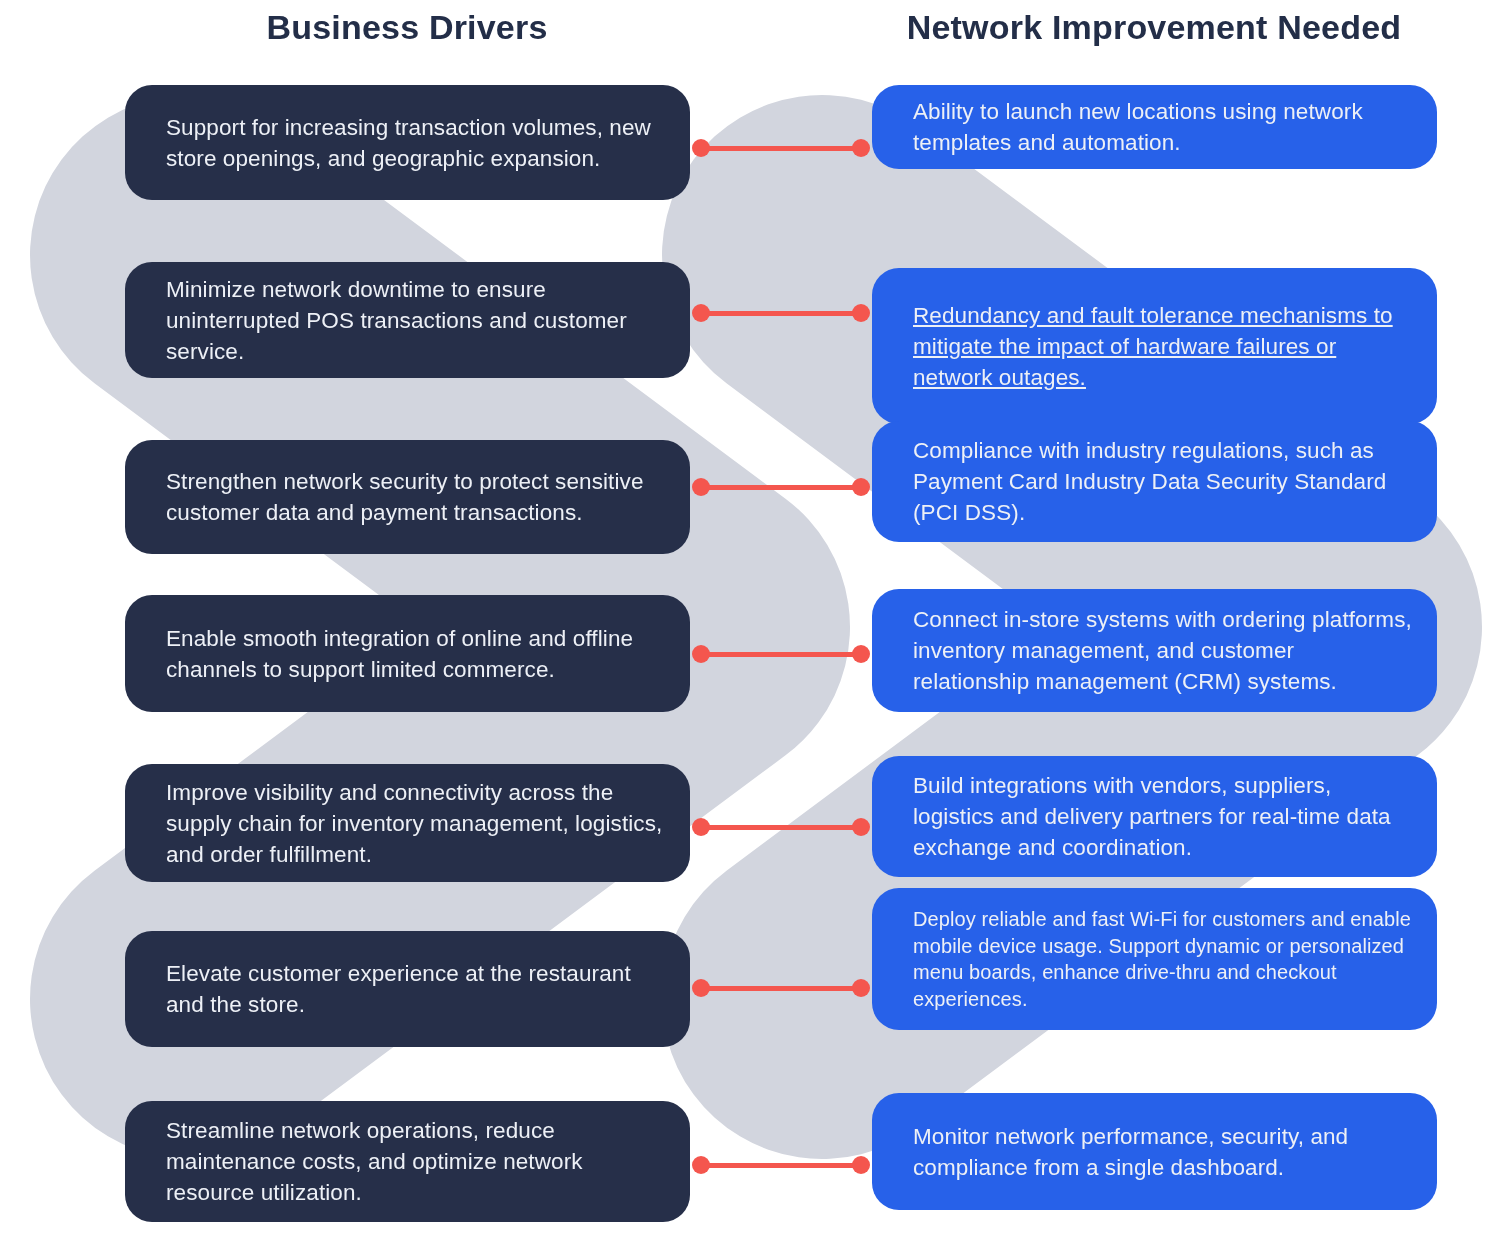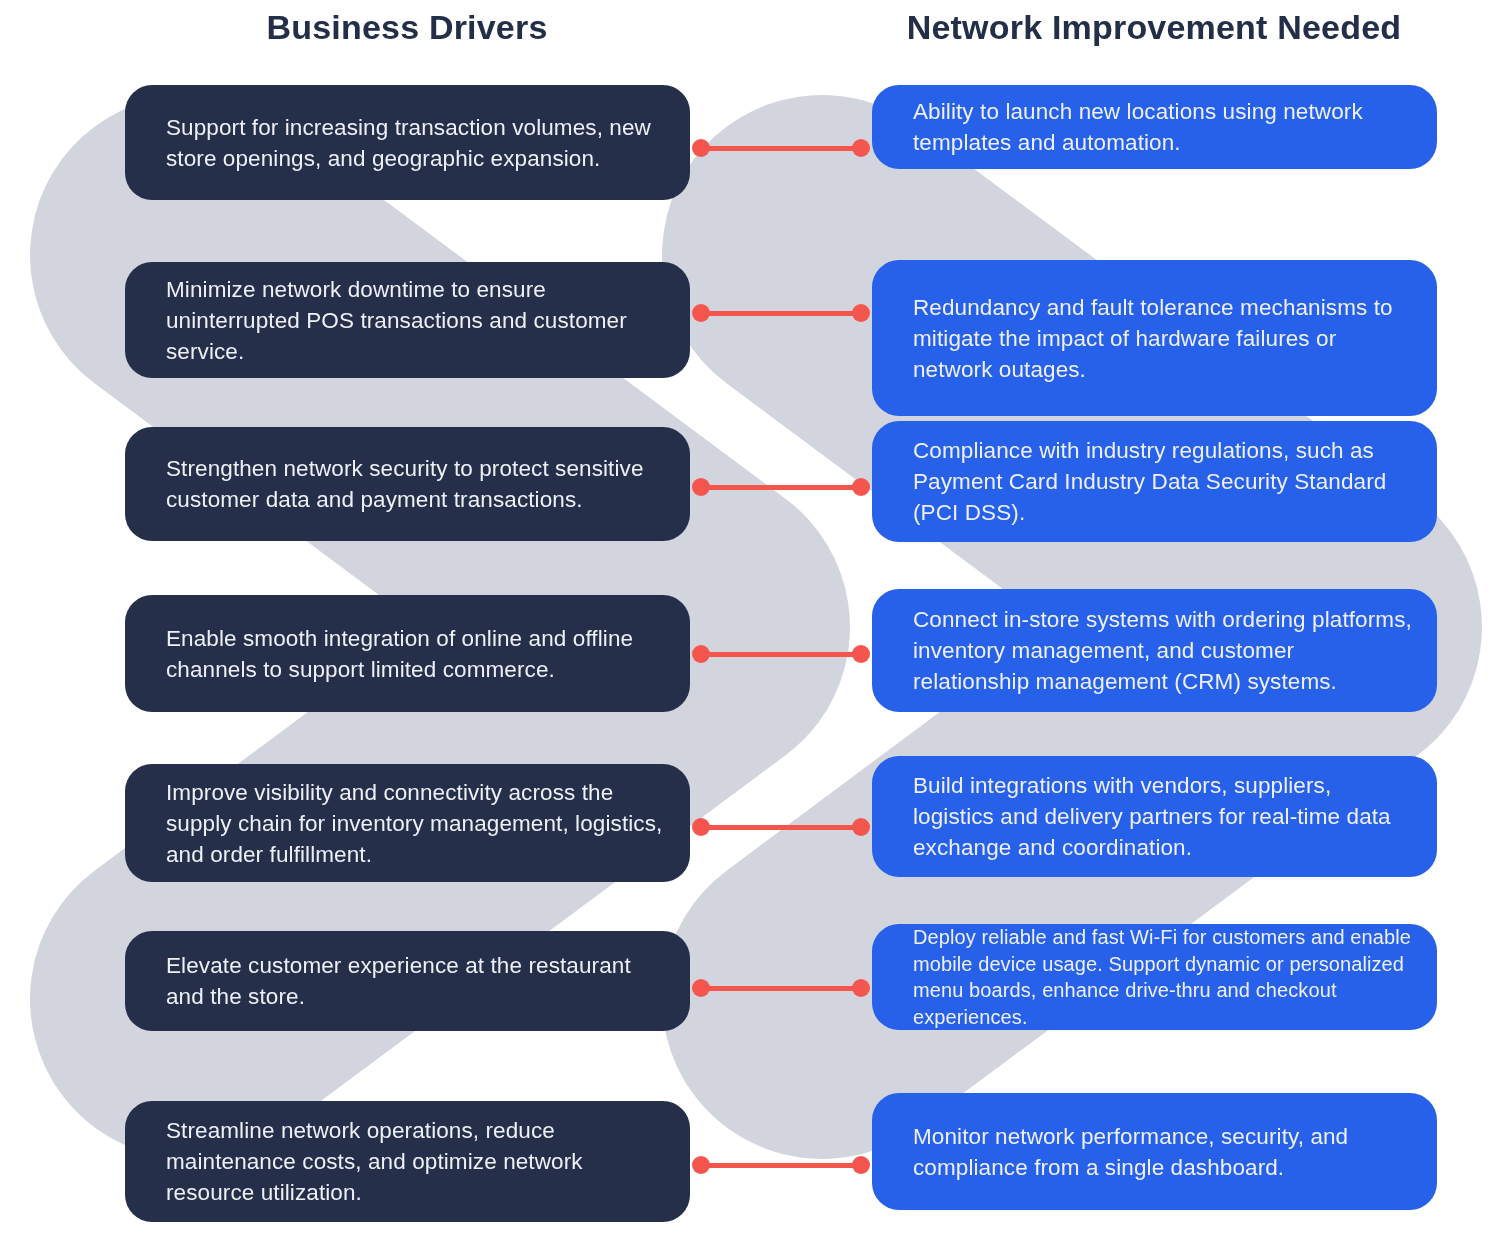--- a/index.html
+++ b/index.html
@@ -63,30 +63,30 @@
 </div>
 
 <div class="connector" style="top:304px;">
   <span class="dot dot-l"></span>
   <span class="line"></span>
   <span class="dot dot-r"></span>
 </div>
 <div class="card card-dark" style="top:262px;height:116px;">
   <span>Minimize network downtime to ensure uninterrupted POS transactions and customer service.</span>
 </div>
-<div class="card card-blue" style="top:260px;height:156px;">
+<div class="card card-blue" style="top:268px;height:156px;text-decoration:underline;">
   <span>Redundancy and fault tolerance mechanisms to mitigate the impact of hardware failures or network outages.</span>
 </div>
 
 <div class="connector" style="top:478px;">
   <span class="dot dot-l"></span>
   <span class="line"></span>
   <span class="dot dot-r"></span>
 </div>
-<div class="card card-dark" style="top:427px;height:114px;">
+<div class="card card-dark" style="top:440px;height:114px;">
   <span>Strengthen network security to protect sensitive customer data and payment transactions.</span>
 </div>
 <div class="card card-blue" style="top:421px;height:121px;">
   <span>Compliance with industry regulations, such as Payment Card Industry Data Security Standard (PCI DSS).</span>
 </div>
 
 <div class="connector" style="top:645px;">
   <span class="dot dot-l"></span>
   <span class="line"></span>
   <span class="dot dot-r"></span>
@@ -108,24 +108,24 @@
 </div>
 <div class="card card-blue" style="top:756px;height:121px;">
   <span>Build integrations with vendors, suppliers, logistics and delivery partners for real-time data exchange and coordination.</span>
 </div>
 
 <div class="connector" style="top:979px;">
   <span class="dot dot-l"></span>
   <span class="line"></span>
   <span class="dot dot-r"></span>
 </div>
-<div class="card card-dark" style="top:931px;height:100px;">
+<div class="card card-dark" style="top:931px;height:116px;">
   <span>Elevate customer experience at the restaurant and the store.</span>
 </div>
-<div class="card card-blue card-small" style="top:924px;height:106px;">
+<div class="card card-blue card-small" style="top:888px;height:142px;">
   <span>Deploy reliable and fast Wi-Fi for customers and enable mobile device usage. Support dynamic or personalized menu boards, enhance drive-thru and checkout experiences.</span>
 </div>
 
 <div class="connector" style="top:1156px;">
   <span class="dot dot-l"></span>
   <span class="line"></span>
   <span class="dot dot-r"></span>
 </div>
 <div class="card card-dark" style="top:1101px;height:121px;justify-content:center;">
   <span>Streamline network operations, reduce maintenance costs, and optimize network resource utilization.</span>

